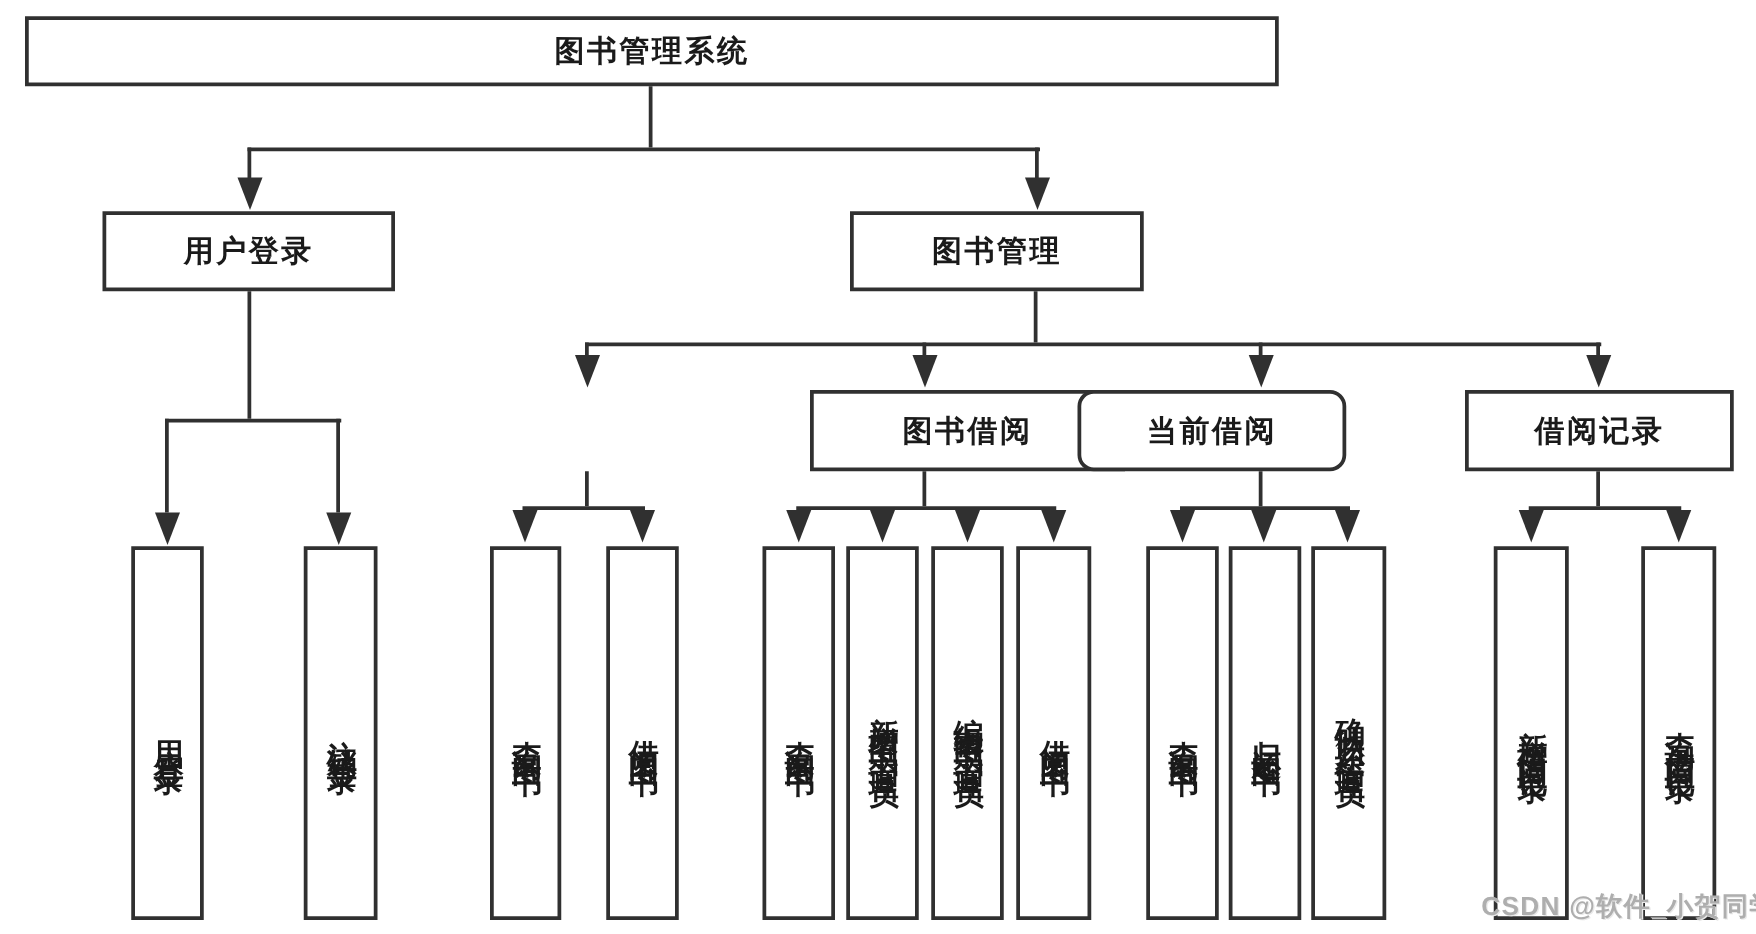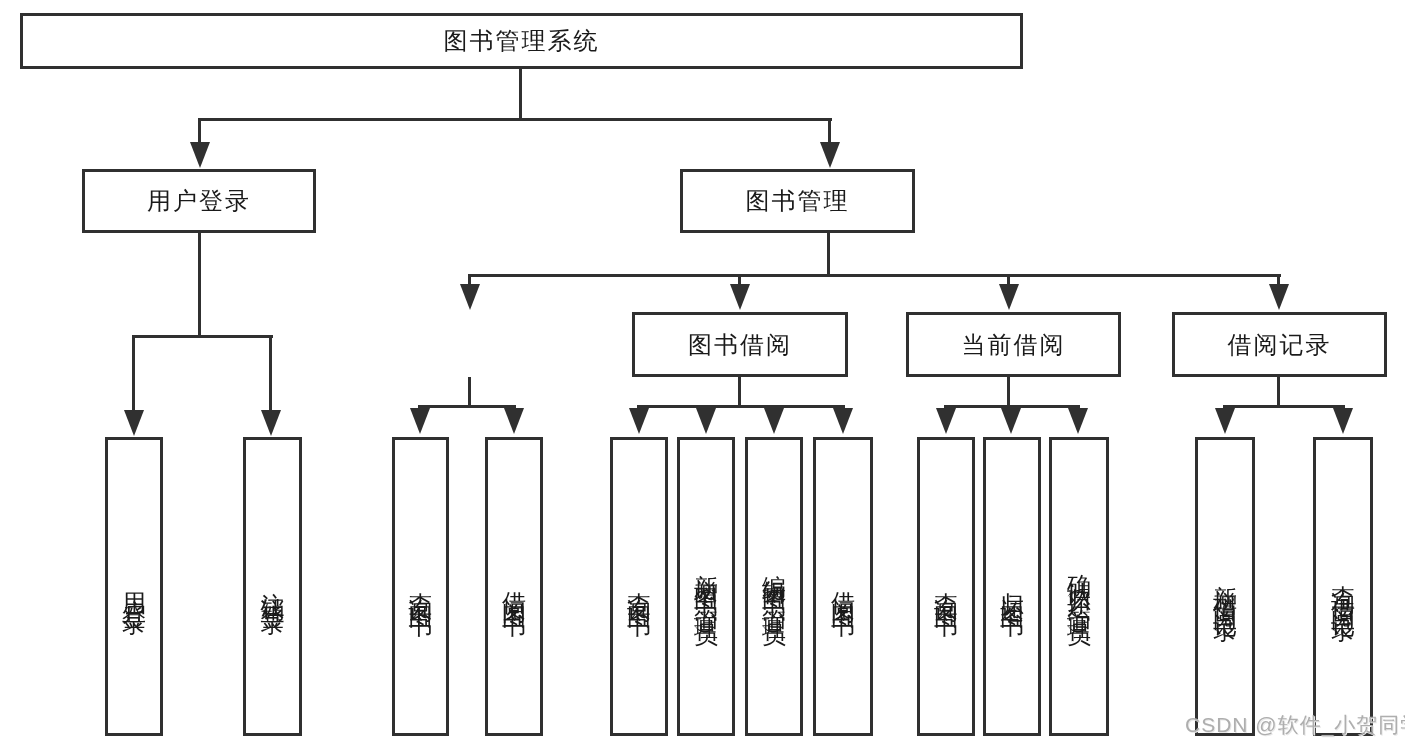--- a/index.html
+++ b/index.html
@@ -10,20 +10,21 @@
     --page-background:#ffffff;
   }
   html,body{margin:0;padding:0;background:var(--page-background);}
   .canvas{
     position:relative;
     width:1405px;height:747px;
     background:var(--page-background);
     font-family:"Liberation Sans","DejaVu Sans",sans-serif;
     color:var(--text);
     overflow:hidden;
+    font-weight:bold;
   }
   .box{
     position:absolute;
     box-sizing:border-box;
     border:3px solid var(--line);
     background:var(--box-background);
     display:flex;align-items:center;justify-content:center;
     font-size:24px;
     letter-spacing:2px;
     white-space:nowrap;
@@ -89,24 +90,24 @@
   <div class="hline" style="left:468px;top:274px;width:813px;"></div>
   <div class="vline" style="left:468px;top:274px;height:14px;"></div>
   <div class="arrow" style="left:460px;top:284px;"></div>
   <div class="vline" style="left:738px;top:274px;height:14px;"></div>
   <div class="arrow" style="left:730px;top:284px;"></div>
   <div class="vline" style="left:1007px;top:274px;height:14px;"></div>
   <div class="arrow" style="left:999px;top:284px;"></div>
   <div class="vline" style="left:1277px;top:274px;height:14px;"></div>
   <div class="arrow" style="left:1269px;top:284px;"></div>
 
-  <div class="box" style="left:632px;top:312px;width:216px;height:65px;">
+  <div class="box" style="left:648px;top:312px;width:252px;height:65px;">
     <span>图书借阅</span>
   </div>
-  <div class="box" style="left:906px;top:312px;width:215px;height:65px;">
+  <div class="box" style="left:862px;top:312px;width:215px;height:65px;border-radius:13px;">
     <span>当前借阅</span>
   </div>
   <div class="box" style="left:1172px;top:312px;width:215px;height:65px;">
     <span>借阅记录</span>
   </div>
 
   <div class="vline" style="left:468px;top:377px;height:28px;"></div>
   <div class="hline" style="left:418px;top:405px;width:98px;"></div>
   <div class="arrow" style="left:410px;top:408px;"></div>
   <div class="arrow" style="left:504px;top:408px;"></div>

